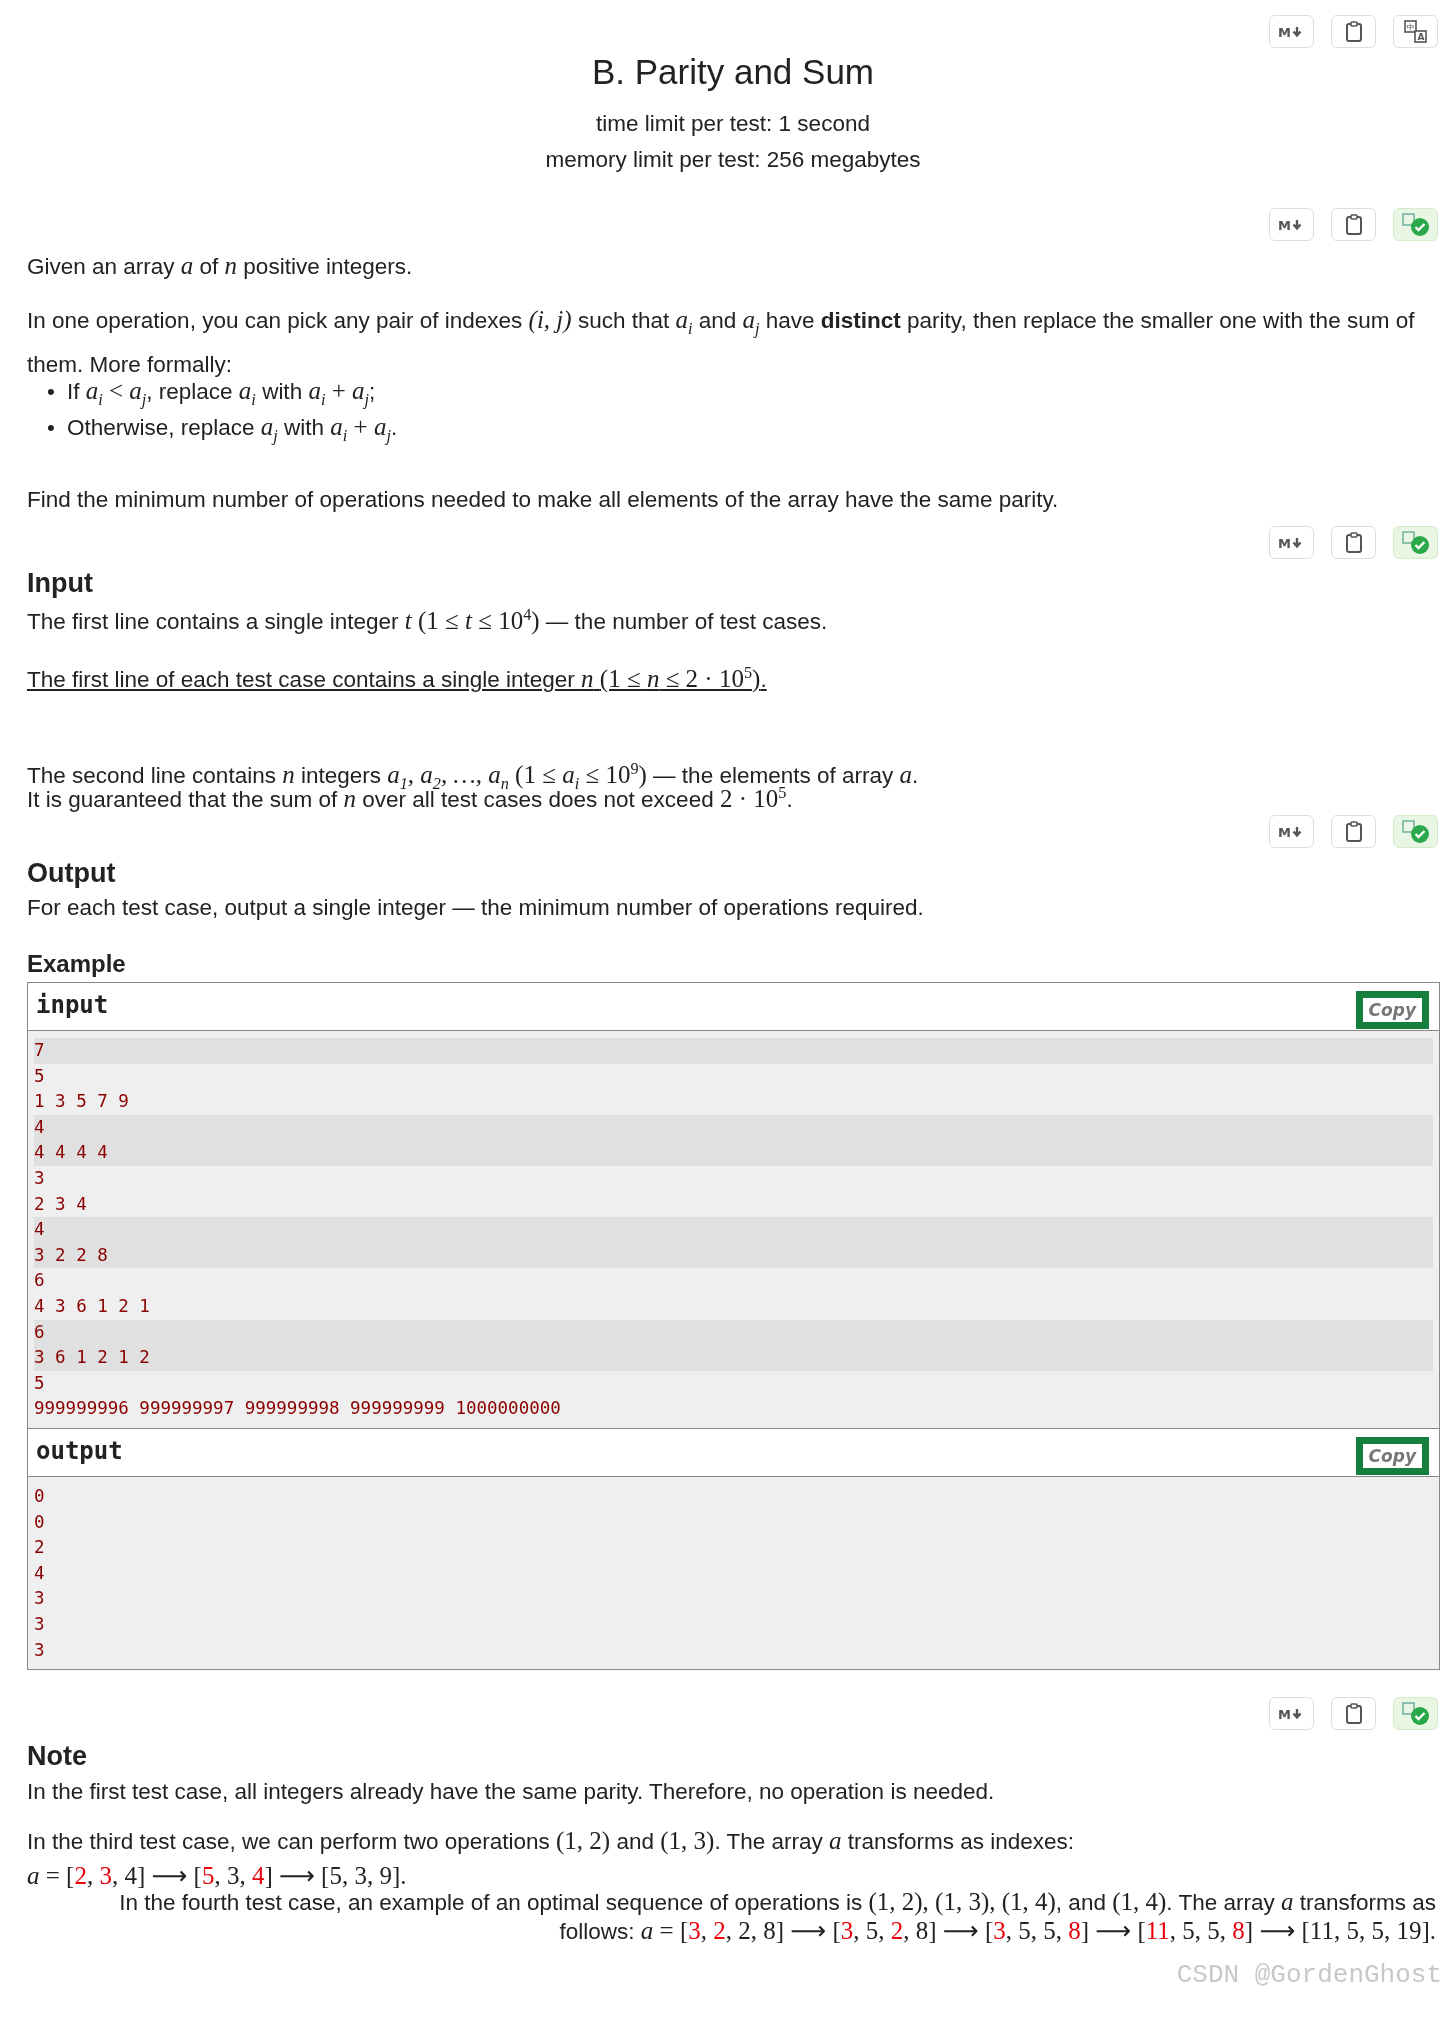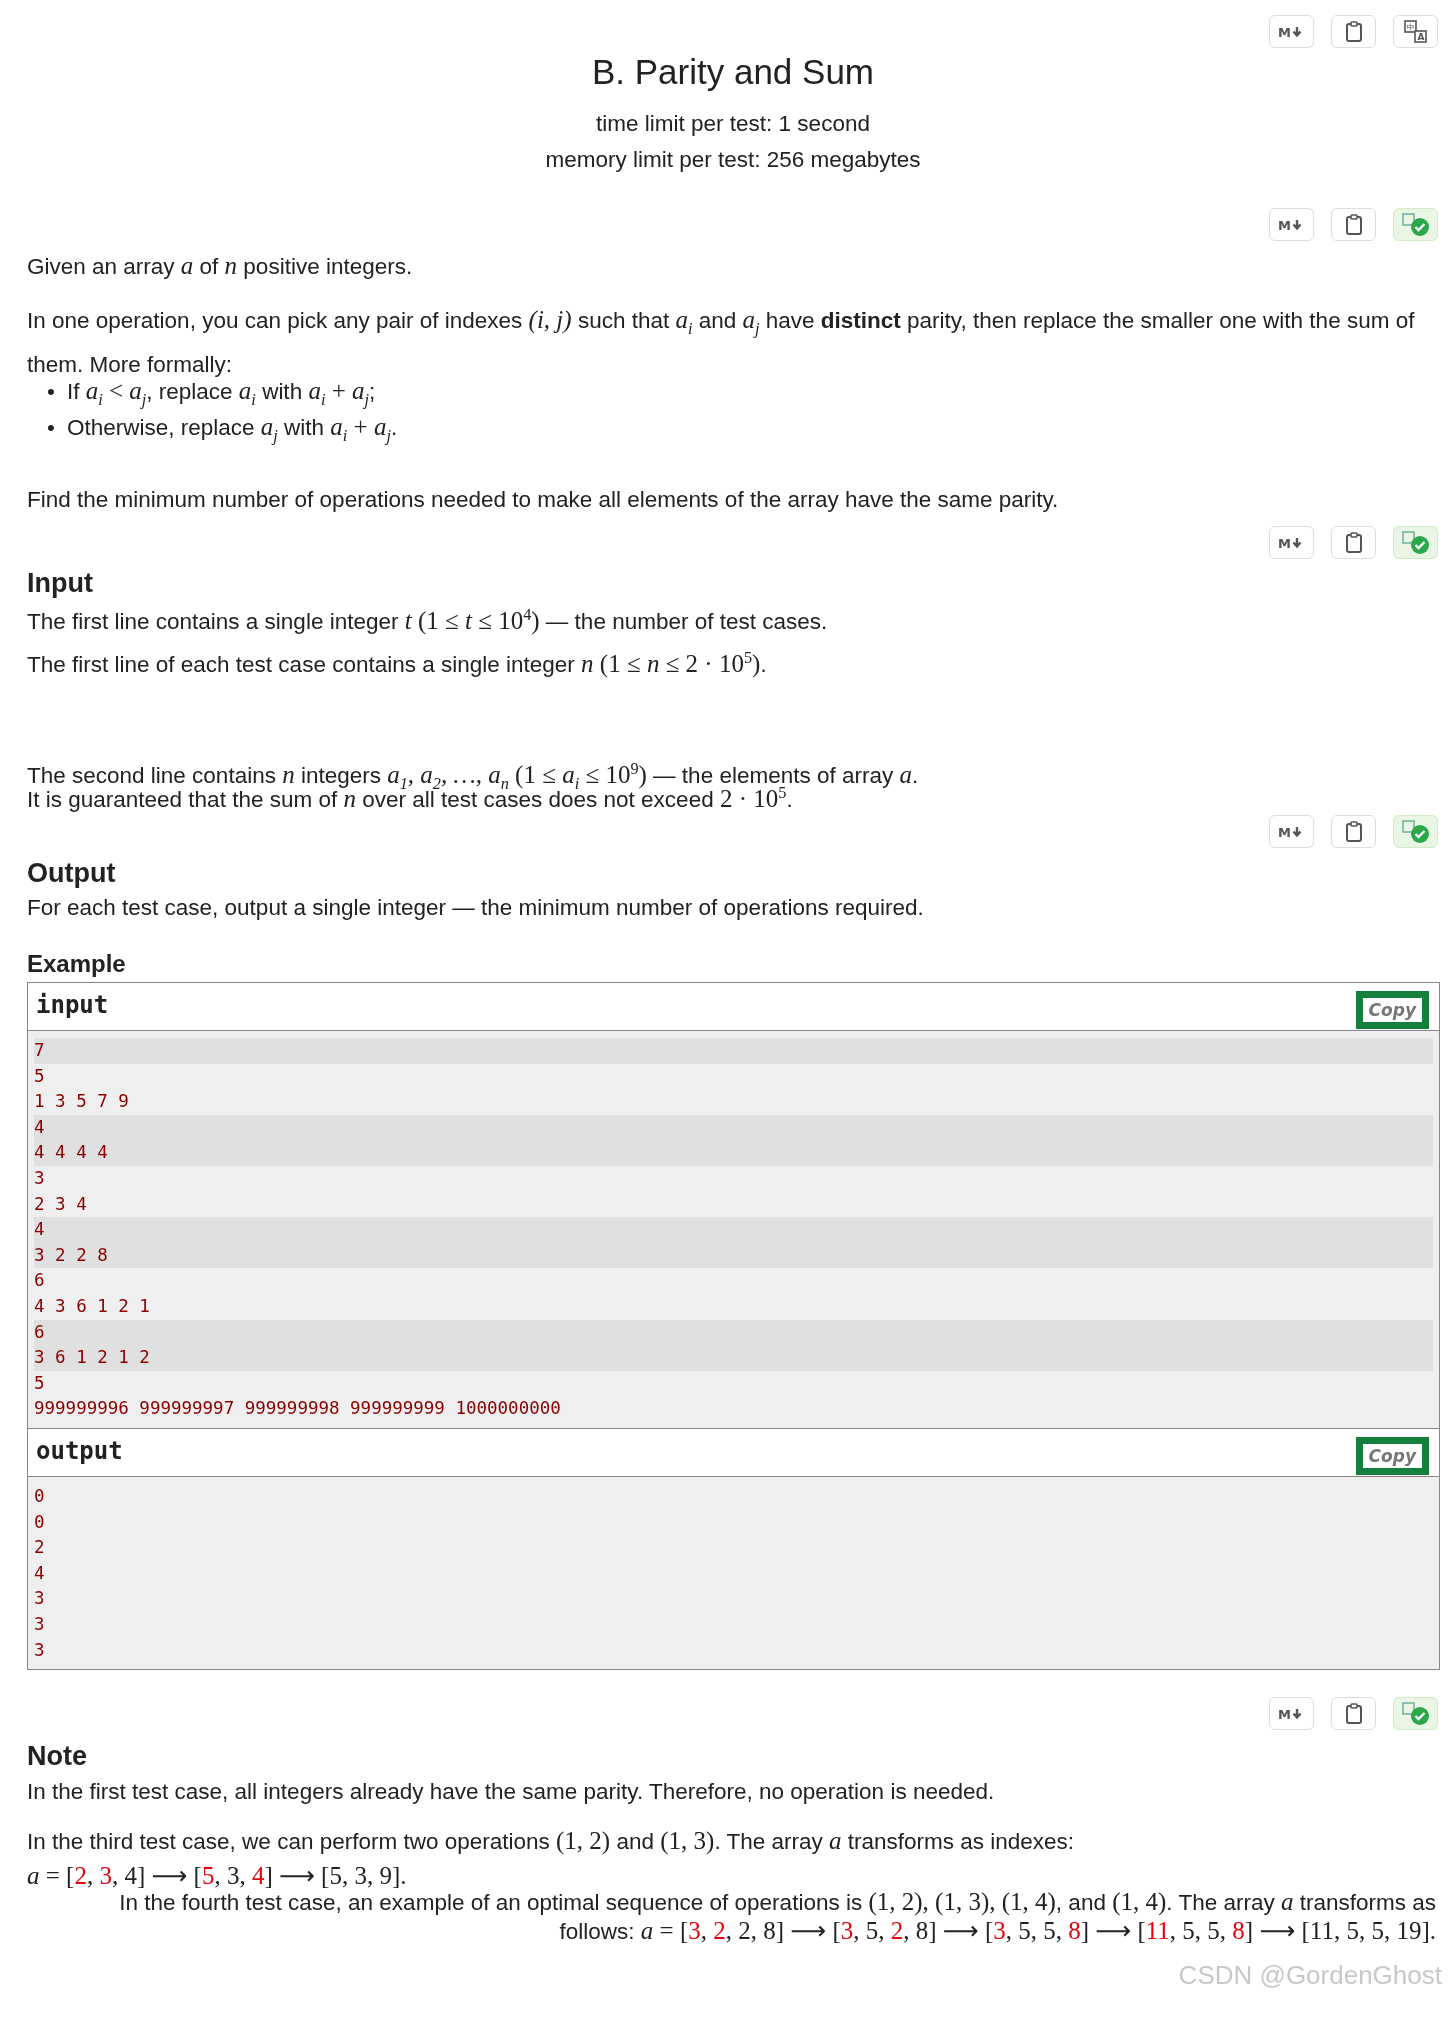--- a/index.html
+++ b/index.html
@@ -25,21 +25,21 @@
   ul.bul li::before { content: "•"; margin-right: 12px; }
 
   .sample { position: absolute; left: 27px; width: 1413px; border: 1px solid #888; }
   .sample-head { height: 48px; border-bottom: 1px solid #888; background: #fff; position: relative; }
   .sample-title { position: absolute; left: 8px; top: 8px; font-family: "DejaVu Sans Mono", monospace; font-weight: bold; font-size: 24px; color: #222; }
   .copy-btn { position: absolute; right: 10px; top: 8px; border: 7px solid #15803d; padding: 2px 6px; font-family: "DejaVu Sans", sans-serif; font-size: 17px; font-weight: bold; color: #777; background: #fff; font-style: italic; }
   .sample-body { background: #efefef; padding: 7px 6px 6px 6px; font-family: "DejaVu Sans Mono", monospace; font-size: 17.5px; color: #8b0000; }
   .line { height: 25.6px; line-height: 25.6px; padding-left: 0; white-space: pre; }
   .line.dark { background: #e0e0e0; }
 
-  .watermark { position: absolute; right: 14px; top: 1960px; font-size: 26px; color: #c8c8c8; font-family: Liberation Sans, sans-serif; }
+  .watermark { position: absolute; right: 14px; top: 1960px; font-size: 26px; color: #c8c8c8; font-family: Liberation Mono, monospace; }
 </style>
 </head>
 <body>
 
 <div class="toolbar" style="top:15px;">
   <div class="tbtn">
     <svg width="28" height="14" viewBox="0 0 28 14">
         <text x="0" y="12" font-family="DejaVu Sans" font-weight="bold" font-size="13" fill="#555">M</text>
         <path d="M19 2v7M15.5 6.5l3.5 4 3.5-4" stroke="#555" stroke-width="2.4" fill="none"></path>
       </svg>
@@ -120,21 +120,21 @@
         <circle cx="19" cy="15" r="9" fill="#2aa84a"></circle>
         <path d="M14.5 15l3 3 6-6" stroke="#fff" stroke-width="2.4" fill="none"></path>
       </svg>
     </div>
 </div>
 
 <div class="section-title" style="top:568px;">Input</div>
 <div class="para" style="top:599px;">
   <span>The first line contains a single integer </span><span class="math">t</span> <span class="mrm">(1 ≤ </span><span class="math">t</span><span class="mrm"> ≤ 10<sup>4</sup>)</span><span> — the number of test cases.</span>
 </div>
-<div class="para" style="top:642px;">
+<div class="para" style="top:657px;text-decoration:underline;">
   <span>The first line of each test case contains a single integer </span><span class="math">n</span> <span class="mrm">(1 ≤ </span><span class="math">n</span><span class="mrm"> ≤ 2 · 10<sup>5</sup>)</span><span>.</span>
 </div>
 <div class="para" style="top:753px;">
   <span>The second line contains </span><span class="math">n</span><span> integers </span><span class="math">a<sub>1</sub>, a<sub>2</sub>, …, a<sub>n</sub></span> <span class="mrm">(1 ≤ </span><span class="math">a<sub>i</sub></span><span class="mrm"> ≤ 10<sup>9</sup>)</span><span> — the elements of array </span><span class="math">a</span><span>.</span>
 </div>
 <div class="para" style="top:769px;margin-top:8px;">
   <span>It is guaranteed that the sum of </span><span class="math">n</span><span> over all test cases does not exceed </span><span class="mrm">2 · 10<sup>5</sup></span><span>.</span>
 </div>
 
 <div class="toolbar" style="top:815px;">

